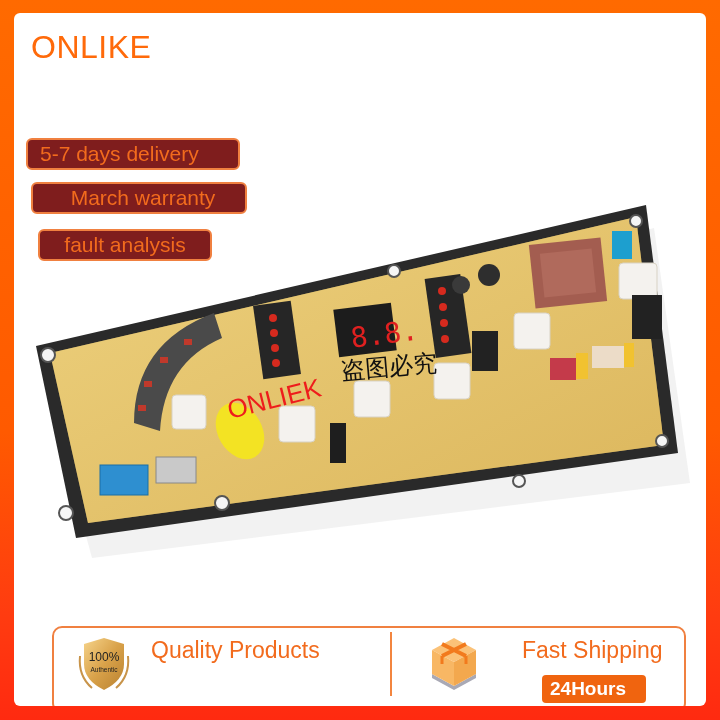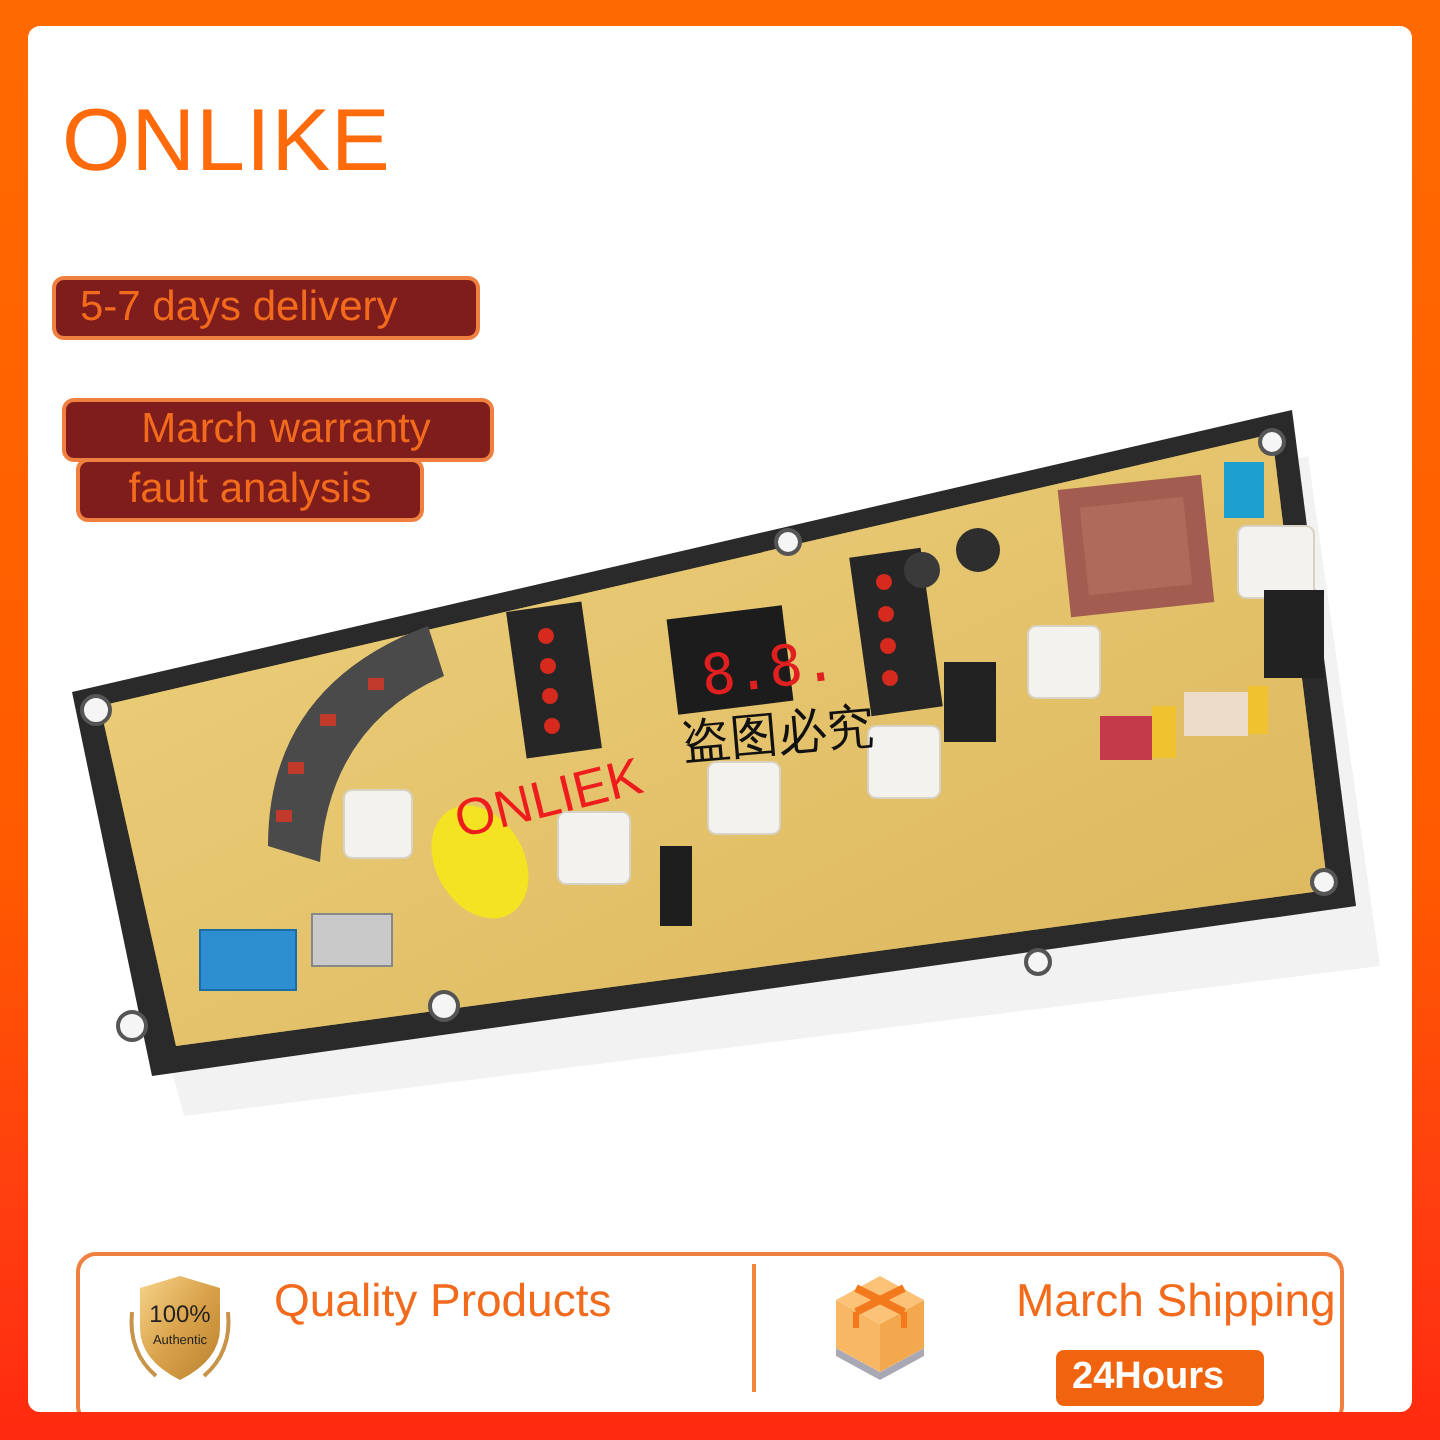--- a/index.html
+++ b/index.html
@@ -12,37 +12,37 @@
       position: absolute; left: 0; top: 0; width: 720px; height: 720px;
       background: linear-gradient(180deg, #ff6a00 0%, #ff5a00 60%, #ff3c10 85%, #ff2a10 100%);
     }
     .inner {
       position: absolute; left: 14px; top: 13px; width: 692px; height: 693px;
       background: #ffffff;
       border-radius: 6px;
       overflow: hidden;
     }
     .brand {
-      position: absolute; left: 17px; top: 33px;
-      color: #ff6a0a; font-size: 44px; font-weight: 400; letter-spacing: 0.5px;
+      position: absolute; left: 17px; top: 16px;
+      color: #ff6a0a; font-size: 32px; font-weight: 400; letter-spacing: 0.5px;
     }
     .tag {
       position: absolute; border: 2px solid #f08040; border-radius: 6px;
       color: #f26b1d; font-size: 21px; line-height: 28px; height: 28px;
       padding: 0 12px; background: #7f1d1d;
     }
     .tag1 { left: 12px; top: 125px; width: 186px; }
-    .tag2 { left: 17px; top: 186px; width: 180px; text-align: center; padding-left: 20px; }
+    .tag2 { left: 17px; top: 169px; width: 180px; text-align: center; padding-left: 20px; }
     .tag3 { left: 24px; top: 216px; width: 146px; text-align: center; }
 
     
     .product { position: absolute; left: 0; top: 0; width: 692px; height: 693px; }
 
     .banner {
-      position: absolute; left: 24px; top: 613px; width: 630px; height: 83px;
+      position: absolute; left: 38px; top: 613px; width: 630px; height: 83px;
       border: 2px solid #f08040; border-radius: 10px; background: #fff;
     }
     .banner .divider {
       position: absolute; left: 336px; top: 4px; width: 2px; height: 64px; background: #f3853f;
     }
     .b-title {
       position: absolute; color: #f26b1d; font-size: 23px; line-height: 26px; white-space: nowrap;
     }
     .b-pill {
       position: absolute; background: #f0640f; color: #ffffff; font-weight: 700;
@@ -178,16 +178,16 @@
     <div class="divider"></div>
 
     <svg class="icon-box" viewBox="0 0 60 62" xmlns="http://www.w3.org/2000/svg">
       <polygon points="8,42 30,54 52,42 52,46 30,58 8,46" fill="#a9a9b5"></polygon>
       <polygon points="8,18 30,6 52,18 30,30" fill="#fbc278"></polygon>
       <polygon points="8,18 30,30 30,54 8,42" fill="#f8b764"></polygon>
       <polygon points="30,30 52,18 52,42 30,54" fill="#f3a84e"></polygon>
       <path d="M18,12 L42,24 M42,12 L18,24" stroke="#f27a1d" stroke-width="4"></path>
       <path d="M18,24 L18,32 M42,24 L42,32" stroke="#f27a1d" stroke-width="3"></path>
     </svg>
-    <div class="b-title s-title">March Shipping</div>
+    <div class="b-title s-title">Fast Shipping</div>
     <div class="b-pill s-pill">24Hours</div>
   </div>
 </div>
 
 </body></html>

